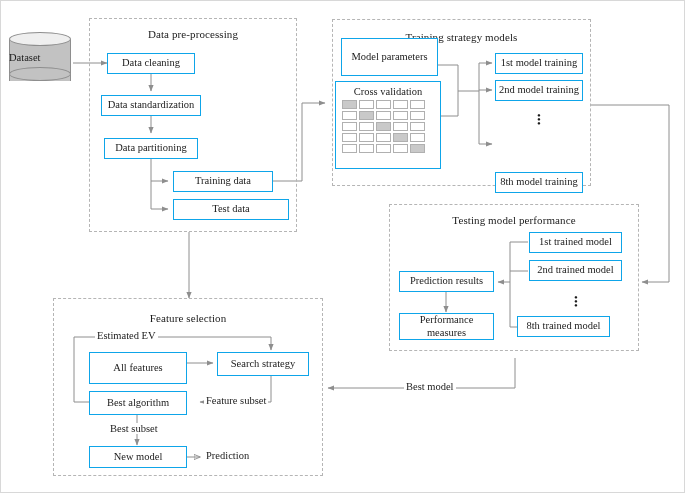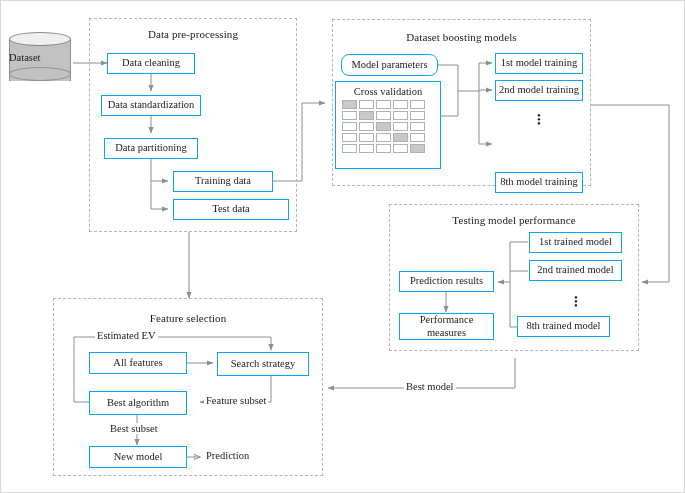--- a/index.html
+++ b/index.html
@@ -218,23 +218,23 @@
   <div class="group" style="left:88px; top:17px; width:208px; height:214px;"></div>
   <div class="group-title" style="left:88px; top:27px; width:208px;">Data pre-processing</div>
 
   <div class="box" style="left:106px; top:52px; width:88px; height:21px;">Data cleaning</div>
   <div class="box" style="left:100px; top:94px; width:100px; height:21px;">Data standardization</div>
   <div class="box" style="left:103px; top:137px; width:94px; height:21px;">Data partitioning</div>
   <div class="box" style="left:172px; top:170px; width:100px; height:21px;">Training data</div>
   <div class="box" style="left:172px; top:198px; width:116px; height:21px;">Test data</div>
 
   <div class="group" style="left:331px; top:18px; width:259px; height:167px;"></div>
-  <div class="group-title" style="left:331px; top:30px; width:259px;">Dataset boosting models</div>
-
-  <div class="box" style="left:340px; top:53px; width:97px; height:22px;border-radius:8px;">Model parameters</div>
+  <div class="group-title" style="left:331px; top:30px; width:259px;">Training strategy models</div>
+
+  <div class="box" style="left:340px; top:37px; width:97px; height:38px;">Model parameters</div>
 
   <div class="box" style="left:334px; top:80px; width:106px; height:88px; display:block;">
     <div style="text-align:center; font-size:10.5px; padding-top:4px;">Cross validation</div>
   </div>
   <div id="cv-matrix">
     <div class="cv-row">
       <div class="cv-cell shaded"></div>
       <div class="cv-cell"></div>
       <div class="cv-cell"></div>
       <div class="cv-cell"></div>
@@ -290,21 +290,21 @@
     <span>•</span>
     <span>•</span>
   </div>
 
   <div class="box" style="left:398px; top:270px; width:95px; height:21px;">Prediction results</div>
   <div class="box multiline" style="left:398px; top:312px; width:95px; height:27px; padding:0 4px;">Performance measures</div>
 
   <div class="group" style="left:52px; top:297px; width:270px; height:178px;"></div>
   <div class="group-title" style="left:52px; top:311px; width:270px;">Feature selection</div>
 
-  <div class="box" style="left:88px; top:351px; width:98px; height:22px;">All features</div>
+  <div class="box" style="left:88px; top:351px; width:98px; height:32px;">All features</div>
   <div class="box" style="left:216px; top:351px; width:92px; height:24px;">Search strategy</div>
   <div class="box" style="left:88px; top:390px; width:98px; height:24px;">Best algorithm</div>
   <div class="box" style="left:88px; top:445px; width:98px; height:22px;">New model</div>
 
   <div class="edge-label" style="left:94px; top:329px;">Estimated EV</div>
   <div class="edge-label" style="left:203px; top:394px;">Feature subset</div>
   <div class="edge-label" style="left:107px; top:422px;">Best subset</div>
   <div class="edge-label" style="left:203px; top:449px;">Prediction</div>
 
   <div class="edge-label" style="left:403px; top:380px;">Best model</div>

